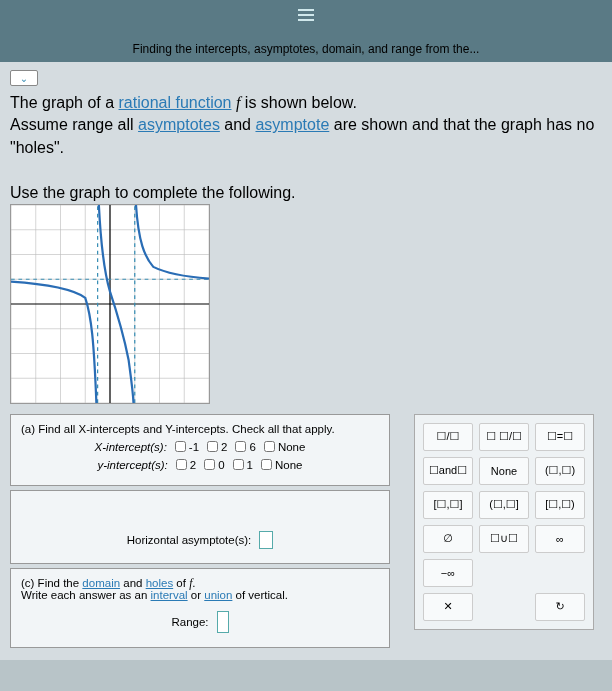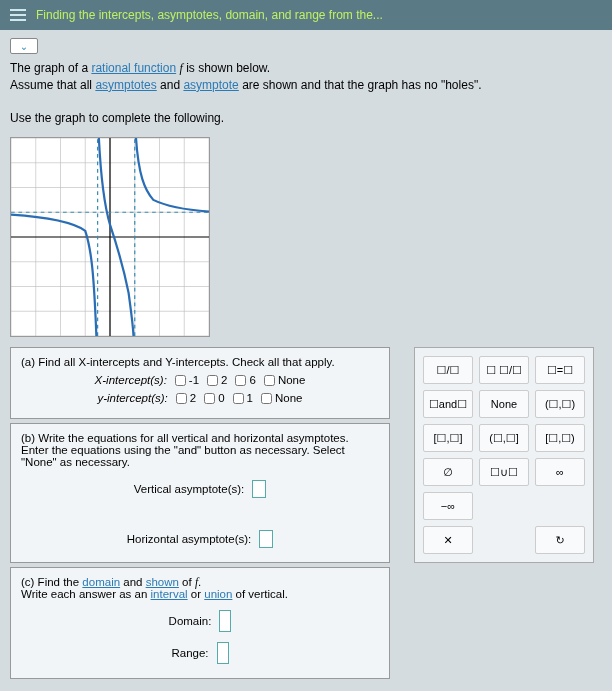--- a/index.html
+++ b/index.html
@@ -1,24 +1,24 @@
 <!DOCTYPE html>
 <html><head>
 <meta charset="utf-8">
 <style>
 * { box-sizing: border-box; margin: 0; padding: 0; }
 body { font-family: Arial, sans-serif; font-size: 12px; background: #b8c4c8; width: 612px; height: 691px; overflow: hidden; }
-.header { background: #5a7a85; color: #bef264; padding: 6px 10px; display: flex; align-items: center; gap: 10px; }
+.header { background: #5a7a85; color: #000000; padding: 6px 10px; display: flex; align-items: center; gap: 18px; flex-direction: column; }
 .hamburger { cursor: pointer; }
 .hamburger span { display: block; width: 16px; height: 2px; background: #d0e8ec; margin: 3px 0; }
 .header-title { font-size: 12px; }
 .content { background: #d5dce0; padding: 8px 10px; }
 .chevron-btn { background: #fff; border: 1px solid #888; width: 28px; height: 16px; display: flex; align-items: center; justify-content: center; margin-bottom: 6px; cursor: pointer; border-radius: 2px; }
 .chevron { font-size: 10px; color: #3a8fb5; }
-.intro { font-size: 12px; line-height: 1.4; margin-bottom: 10px; }
+.intro { font-size: 16px; line-height: 1.4; }
 .term { color: #2a7ab5; text-decoration: underline; }
 .fn { font-family: 'Times New Roman', serif; font-style: italic; }
 .graph-box { width: 200px; height: 200px; background: #fff; border: 1px solid #999; margin-bottom: 10px; position: relative; }
 svg.graph { width: 100%; height: 100%; }
 .problem { background: #f2f5f7; border: 1px solid #999; padding: 8px 10px; width: 380px; margin-bottom: 4px; font-size: 11.5px; }
 .problem .row { margin: 6px 0; display: flex; align-items: center; gap: 8px; justify-content: center; }
 .label-txt { font-style: italic; }
 .cb-opt { display: flex; align-items: center; gap: 3px; }
 .cb { width: 11px; height: 11px; }
 .blank-box { width: 14px; height: 18px; border: 1px solid #5aa; background: #fff; display: inline-block; vertical-align: middle; cursor: text; }
@@ -40,21 +40,21 @@
   <div class="header-title">Finding the intercepts, asymptotes, domain, and range from the...</div>
 </div>
 
 <div class="content">
   <div class="chevron-btn">
       <span class="chevron">⌄</span>
     </div>
 
   <div class="intro">
     <span>The graph of a </span><span class="term">rational function</span> <span class="fn">f</span><span> is shown below.</span><br>
-    <span>Assume that all </span><span class="term">asymptotes</span><span> and </span><span class="term">asymptote</span><span> are shown and that the graph has no "holes".</span><br><br>
+    <span>Assume range all </span><span class="term">asymptotes</span><span> and </span><span class="term">asymptote</span><span> are shown and that the graph has no "holes".</span><br><br>
     <span>Use the graph to complete the following.</span>
   </div>
 
   <div class="graph-box">
     <svg class="graph" viewBox="-8 -8 16 16" preserveAspectRatio="xMidYMid meet">
       <g transform="scale(1,-1)">
         <g stroke="#bbb" stroke-width="0.05">
           <line x1="-8" y1="-8" x2="-8" y2="8"></line>
             <line x1="-6" y1="-8" x2="-6" y2="8"></line>
             <line x1="-4" y1="-8" x2="-4" y2="8"></line>
@@ -122,39 +122,30 @@
               <span>1</span>
             </span>
           <span class="cb-opt">
               <input type="checkbox" class="cb" style="">
               <span>None</span>
             </span>
         </div>
       </div>
 
       <div class="problem">
-        <div>(b) Write the equations for all vertical and horizontal asymptotes. Enter the equations using the "and" button as necessary. Select "None" as necessary.</div>
-        <div class="row" style="margin-top:12px">
-          <span>Vertical asymptote(s):</span>
-          <span class="blank-box"></span>
-        </div>
         <div class="row" style="margin-top:32px">
           <span>Horizontal asymptote(s):</span>
           <span class="blank-box"></span>
         </div>
       </div>
 
       <div class="problem">
         <div>
-          <span>(c) Find the </span><span class="term">domain</span><span> and </span><span class="term">shown</span><span> of </span><span class="fn">f</span>.<br>
+          <span>(c) Find the </span><span class="term">domain</span><span> and </span><span class="term">holes</span><span> of </span><span class="fn">f</span>.<br>
           <span>Write each answer as an </span><span class="term">interval</span><span> or </span><span class="term">union</span><span> of vertical.</span>
-        </div>
-        <div class="row" style="margin-top:10px">
-          <span>Domain:</span>
-          <span class="blank-box tall-box"></span>
         </div>
         <div class="row" style="margin-top:10px">
           <span>Range:</span>
           <span class="blank-box tall-box"></span>
         </div>
       </div>
     </div>
 
     <div class="toolbox">
       <div class="tool">☐/☐</div>

